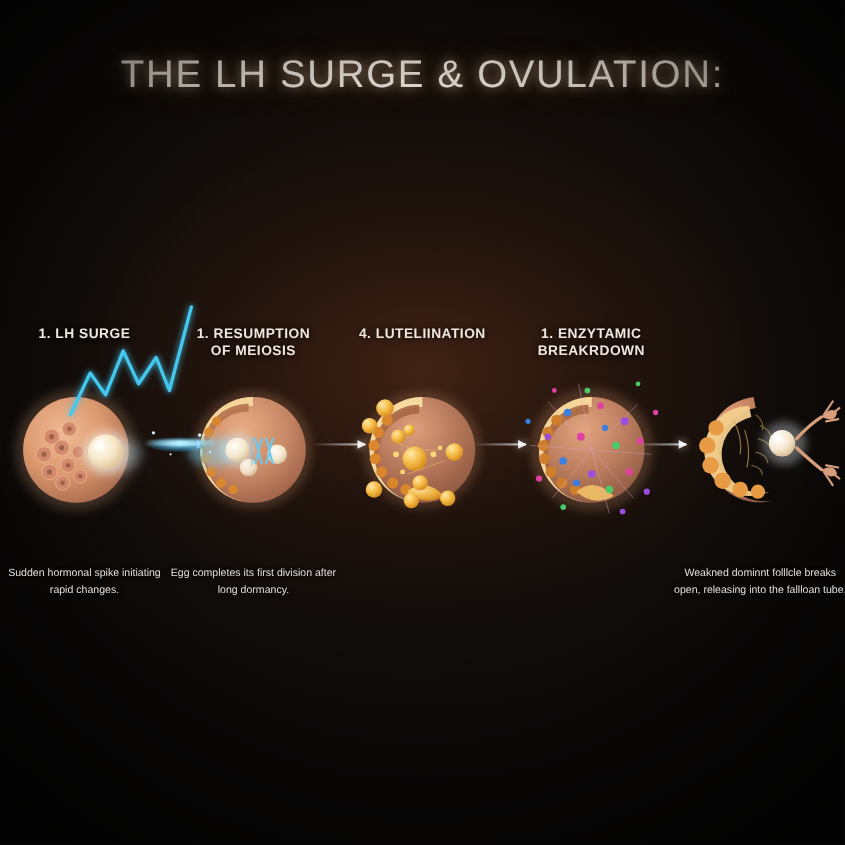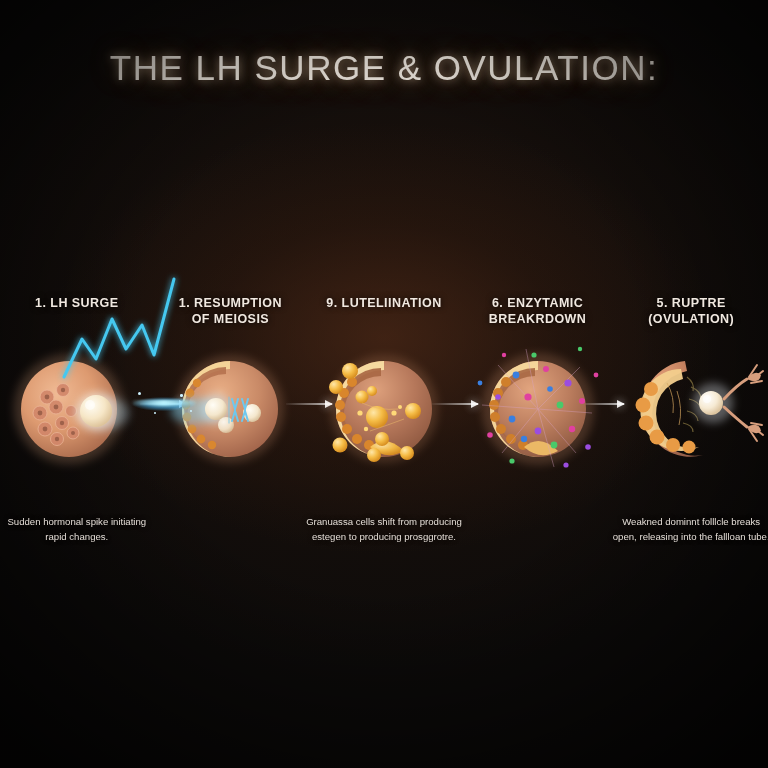--- a/index.html
+++ b/index.html
@@ -218,24 +218,27 @@
           <circle cx="66" cy="90" r="8" fill="url(#egg2)" opacity="0.9"></circle>
           <g stroke="#6ec8ee" stroke-width="2" fill="none" stroke-linecap="round">
             <path d="M72,64 L75,74 L78,64"></path>
               <path d="M82,64 L85,74 L88,64"></path>
             <path d="M72,86 L75,76 L78,86"></path>
               <path d="M82,86 L85,76 L88,86"></path>
             <path d="M69,62 L69,88" stroke-width="1.2" opacity="0.7"></path>
           </g>
         </svg>
       </div>
+      <div class="step-caption">Egg completes its
+first division after
+long dormancy.</div>
     </div>
 
     <div class="step">
-      <div class="step-label">9. LUTELIINATION</div>
+      <div class="step-label">4. LUTELIINATION</div>
       <div class="step-art">
         <svg viewBox="0 0 140 140">
           <defs>
             <radialGradient id="fol3" cx="42%" cy="30%" r="74%">
               <stop offset="0%" stop-color="#dda07c"></stop>
               <stop offset="55%" stop-color="#b5775a"></stop>
               <stop offset="100%" stop-color="#8e5840"></stop>
             </radialGradient>
             <radialGradient id="gold3" cx="34%" cy="30%" r="70%">
               <stop offset="0%" stop-color="#ffe7a8"></stop>
@@ -277,27 +280,24 @@
               <circle cx="80" cy="78" r="2.6"></circle>
             <circle cx="86" cy="72" r="2"></circle>
               <circle cx="52" cy="94" r="2.2"></circle>
           </g>
           <g stroke="#e9b76a" stroke-width="0.9" fill="none" opacity="0.6">
             <path d="M48,68 q18,8 36,6"></path>
               <path d="M56,96 q18,-6 34,-12"></path>
           </g>
         </svg>
       </div>
-      <div class="step-caption">Granuassa cells shift
-from producing estegen to
-producing prosggrotre.</div>
     </div>
 
     <div class="step">
-      <div class="step-label">6. ENZYTAMIC
+      <div class="step-label">1. ENZYTAMIC
 BREAKRDOWN</div>
       <div class="step-art">
         <svg viewBox="0 0 140 140">
           <defs>
             <radialGradient id="fol4" cx="42%" cy="30%" r="74%">
               <stop offset="0%" stop-color="#e2a57f"></stop>
               <stop offset="55%" stop-color="#bb7d5e"></stop>
               <stop offset="100%" stop-color="#8f5a42"></stop>
             </radialGradient>
             <filter id="soft4" x="-60%" y="-60%" width="220%" height="220%">
@@ -350,22 +350,20 @@
             <circle cx="98" cy="130" r="2.6" fill="#9b4de0"></circle>
               <circle cx="82" cy="54" r="2.8" fill="#3a7fe0"></circle>
             <circle cx="36" cy="20" r="2.2" fill="#e040a0"></circle>
               <circle cx="112" cy="14" r="2.2" fill="#49c96a"></circle>
           </g>
         </svg>
       </div>
     </div>
 
     <div class="step">
-      <div class="step-label">5. RUPTRE
-(OVULATION)</div>
       <div class="step-art">
         <svg viewBox="0 0 140 140">
           <defs>
             <radialGradient id="fol5" cx="35%" cy="30%" r="75%">
               <stop offset="0%" stop-color="#e8a57f"></stop>
               <stop offset="55%" stop-color="#c4815f"></stop>
               <stop offset="100%" stop-color="#96604a"></stop>
             </radialGradient>
             <radialGradient id="egg5" cx="34%" cy="30%" r="70%">
               <stop offset="0%" stop-color="#ffffff"></stop>

